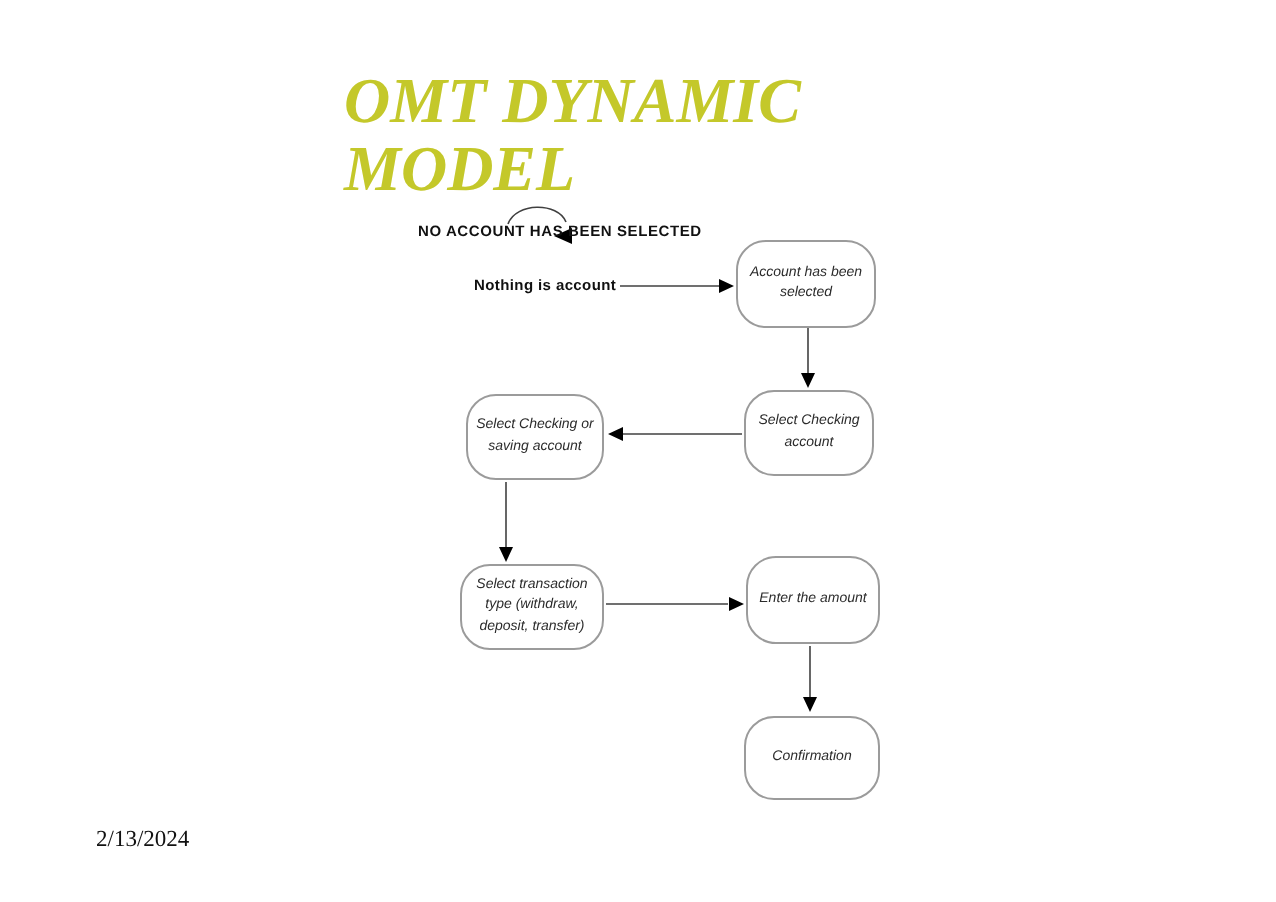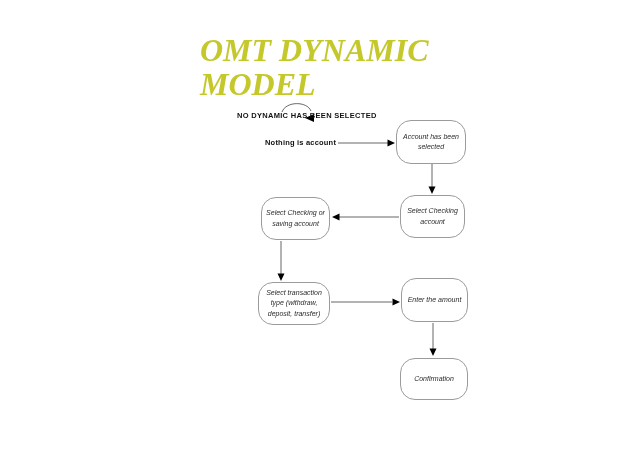--- a/index.html
+++ b/index.html
@@ -6,21 +6,20 @@
   html, body { background: #ffffff; }
   body {
     width: 638px; height: 451px;
     font-family: "Liberation Sans", sans-serif;
   }
   .slide {
     position: relative;
     width: 606px; height: 451px;
     background: #ffffff;
     overflow: hidden;
-    margin-left: 28px;
   }
   .slide-title {
     position: absolute;
     left: 172px; top: 33px;
     width: 280px;
     font-family: "Liberation Serif", serif;
     font-style: italic;
     font-weight: bold;
     font-size: 32px;
     line-height: 34px;
@@ -111,21 +110,21 @@
     <g>
       <line x1="303" y1="302" x2="364" y2="302"></line>
       <polygon points="372,302 364.5,298.5 364.5,305.5"></polygon>
     </g>
     <g>
       <line x1="405" y1="323" x2="405" y2="349"></line>
       <polygon points="405,356 401.5,348.5 408.5,348.5"></polygon>
     </g>
   </svg>
 
-  <div class="diagram-label start-label">NO DYNAMIC HAS BEEN SELECTED</div>
+  <div class="diagram-label start-label">NO ACCOUNT HAS BEEN SELECTED</div>
   <div class="diagram-label nothing-label">Nothing is account</div>
 
   <div class="state state-1">
     <span>Account has been selected</span>
   </div>
   <div class="state state-2l">
     <span>Select Checking or saving account</span>
   </div>
   <div class="state state-2r">
     <span>Select Checking account</span>
@@ -134,15 +133,16 @@
     <span>Select transaction type (withdraw, deposit, transfer)</span>
   </div>
   <div class="state state-3r">
     <span>Enter the amount</span>
   </div>
   <div class="state state-4">
     <span>Confirmation</span>
   </div>
 
   <div class="slide-footer">
+    <div class="line2">2/13/2024</div>
   </div>
 
 </div>
 
 </body></html>

